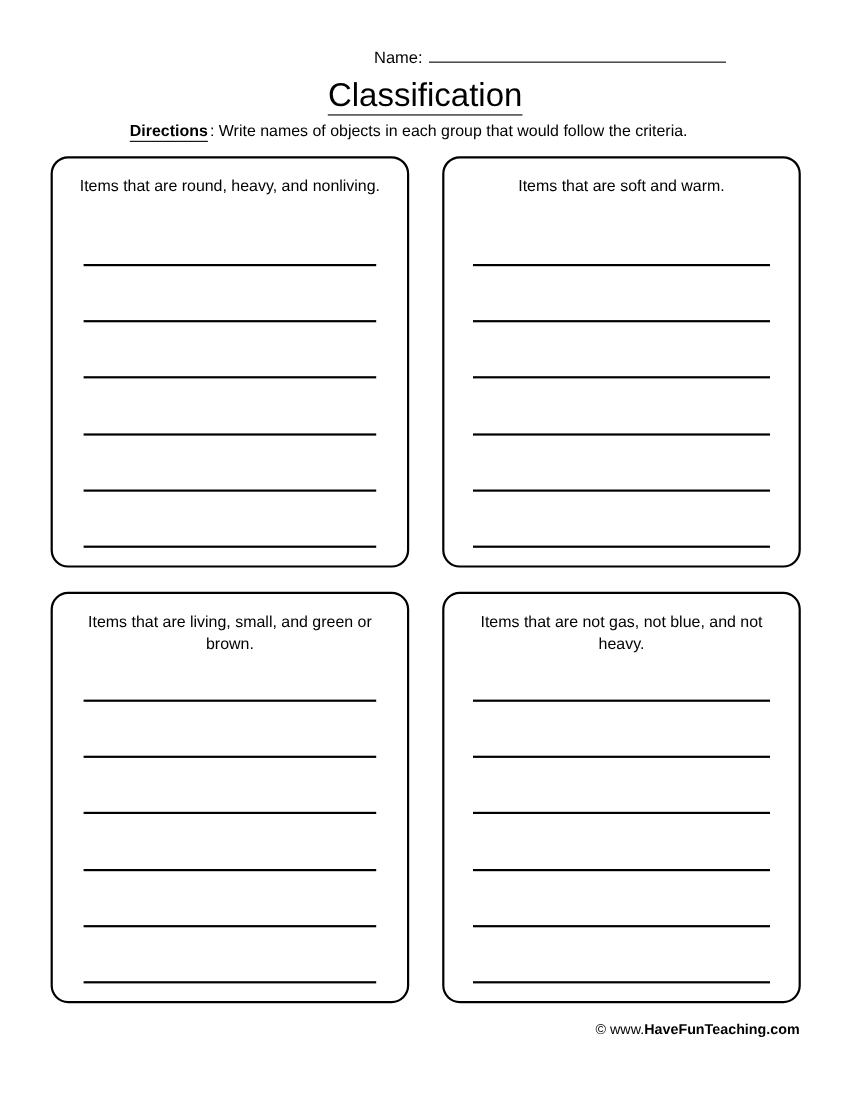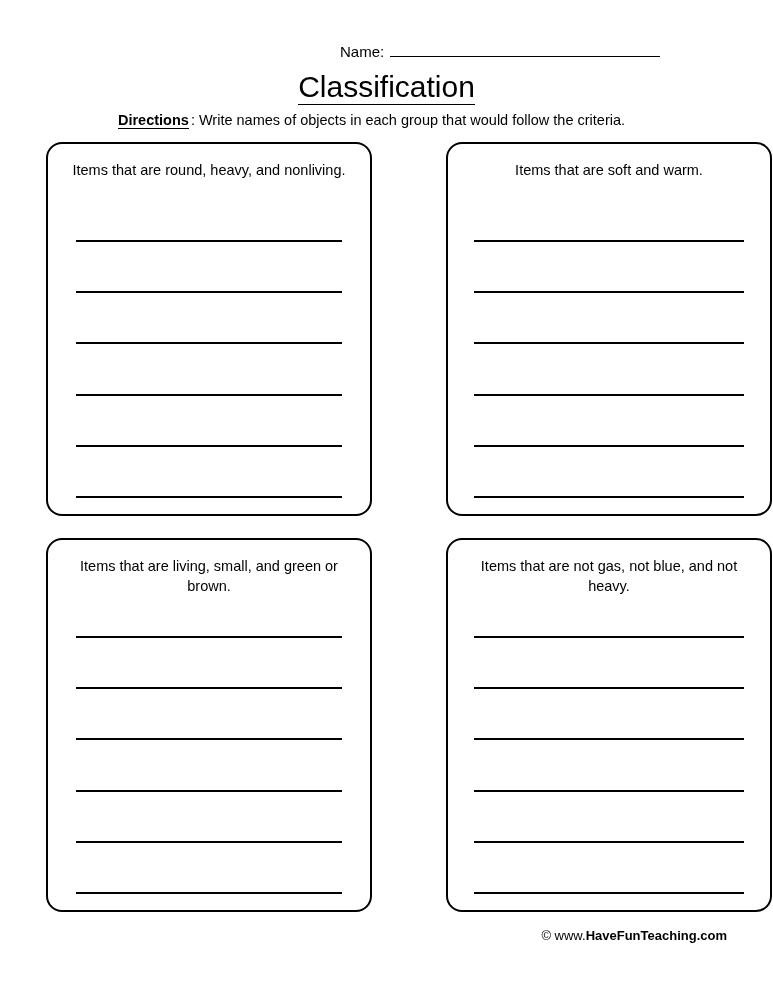--- a/index.html
+++ b/index.html
@@ -89,21 +89,21 @@
   .box {
     position: absolute;
     width: 326px;
     height: 374px;
     border: 2.2px solid #000;
     border-radius: 16px;
     box-sizing: border-box;
     background: #fff;
   }
   .box.c0 { left: 0; }
-  .box.c1 { left: 356px; margin-left: 44px; }
+  .box.c1 { left: 356px; }
   .box.r0 { top: 0; }
   .box.r1 { top: 396px; }
 
   .box-caption {
     position: absolute;
     top: 17px;
     left: 16px;
     right: 16px;
     text-align: center;
     font-size: 14.5px;

